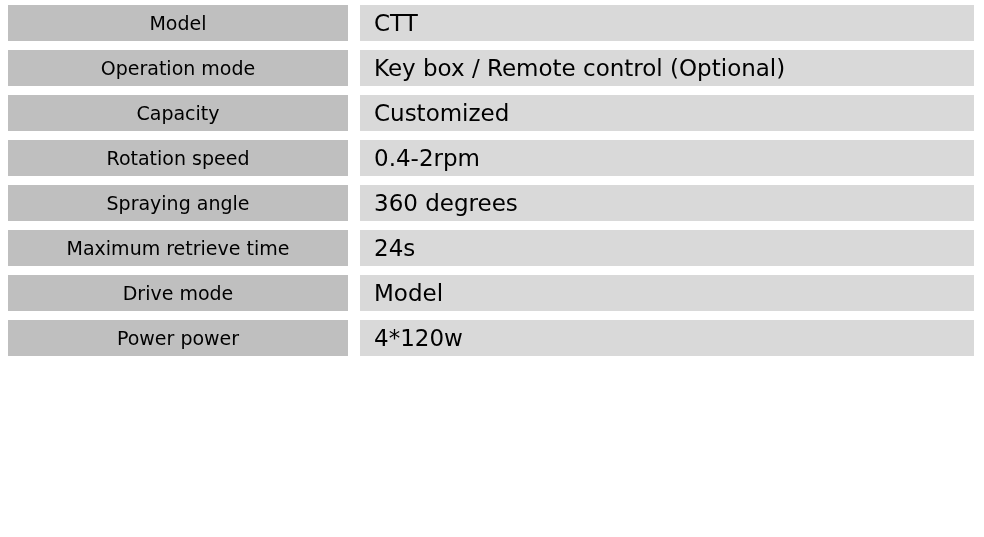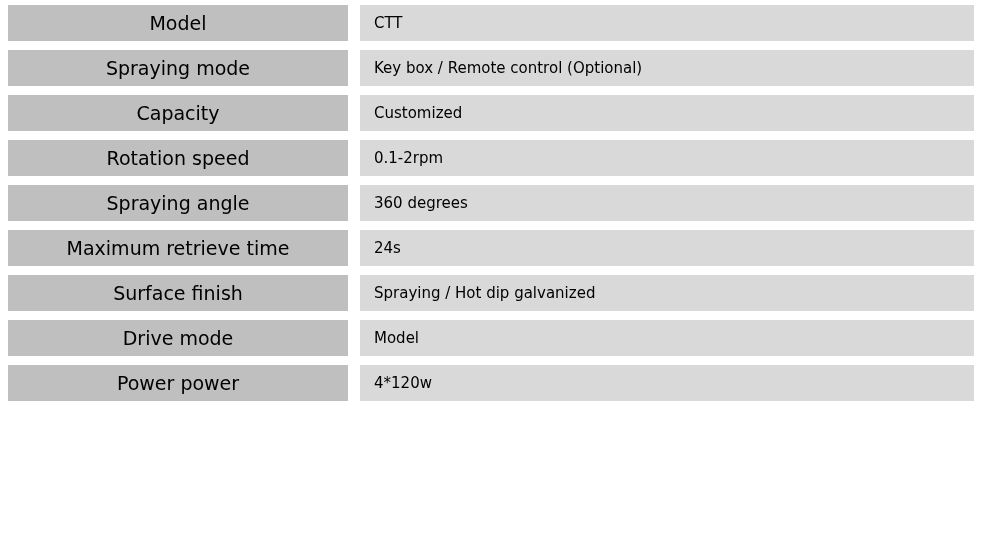--- a/index.html
+++ b/index.html
@@ -43,21 +43,21 @@
     height: 36px;
     line-height: 36px;
     width: 100%;
     box-sizing: border-box;
     overflow: hidden;
     white-space: nowrap;
   }
   .cell-value {
     background: #d9d9d9;
     color: #000000;
-    font-size: 15px;
+    font-size: 23px;
     text-align: left;
     height: 36px;
     line-height: 36px;
     width: 100%;
     box-sizing: border-box;
     padding-left: 14px;
     overflow: hidden;
     white-space: nowrap;
   }
   td.label-col {
@@ -81,21 +81,21 @@
       <td class="gap"></td>
       <td class="value-col">
         <div class="cell-value">CTT</div>
       </td>
       <td class="pad-right"></td>
     </tr>
 
     <tr>
       <td class="pad-left"></td>
       <td class="label-col">
-        <div class="cell-label">Spraying mode</div>
+        <div class="cell-label">Operation mode</div>
       </td>
       <td class="gap"></td>
       <td class="value-col">
         <div class="cell-value">Key box / Remote control (Optional)</div>
       </td>
       <td class="pad-right"></td>
     </tr>
 
 
     <tr>
@@ -110,21 +110,21 @@
       <td class="pad-right"></td>
     </tr>
 
     <tr>
       <td class="pad-left"></td>
       <td class="label-col">
         <div class="cell-label">Rotation speed</div>
       </td>
       <td class="gap"></td>
       <td class="value-col">
-        <div class="cell-value">0.1-2rpm</div>
+        <div class="cell-value">0.4-2rpm</div>
       </td>
       <td class="pad-right"></td>
     </tr>
 
     <tr>
       <td class="pad-left"></td>
       <td class="label-col">
         <div class="cell-label">Spraying angle</div>
       </td>
       <td class="gap"></td>
@@ -140,31 +140,20 @@
       <td class="label-col">
         <div class="cell-label">Maximum retrieve time</div>
       </td>
       <td class="gap"></td>
       <td class="value-col">
         <div class="cell-value">24s</div>
       </td>
       <td class="pad-right"></td>
     </tr>
 
-    <tr>
-      <td class="pad-left"></td>
-      <td class="label-col">
-        <div class="cell-label">Surface finish</div>
-      </td>
-      <td class="gap"></td>
-      <td class="value-col">
-        <div class="cell-value">Spraying / Hot dip galvanized</div>
-      </td>
-      <td class="pad-right"></td>
-    </tr>
 
 
     <tr>
       <td class="pad-left"></td>
       <td class="label-col">
         <div class="cell-label">Drive mode</div>
       </td>
       <td class="gap"></td>
       <td class="value-col">
         <div class="cell-value">Model</div>

